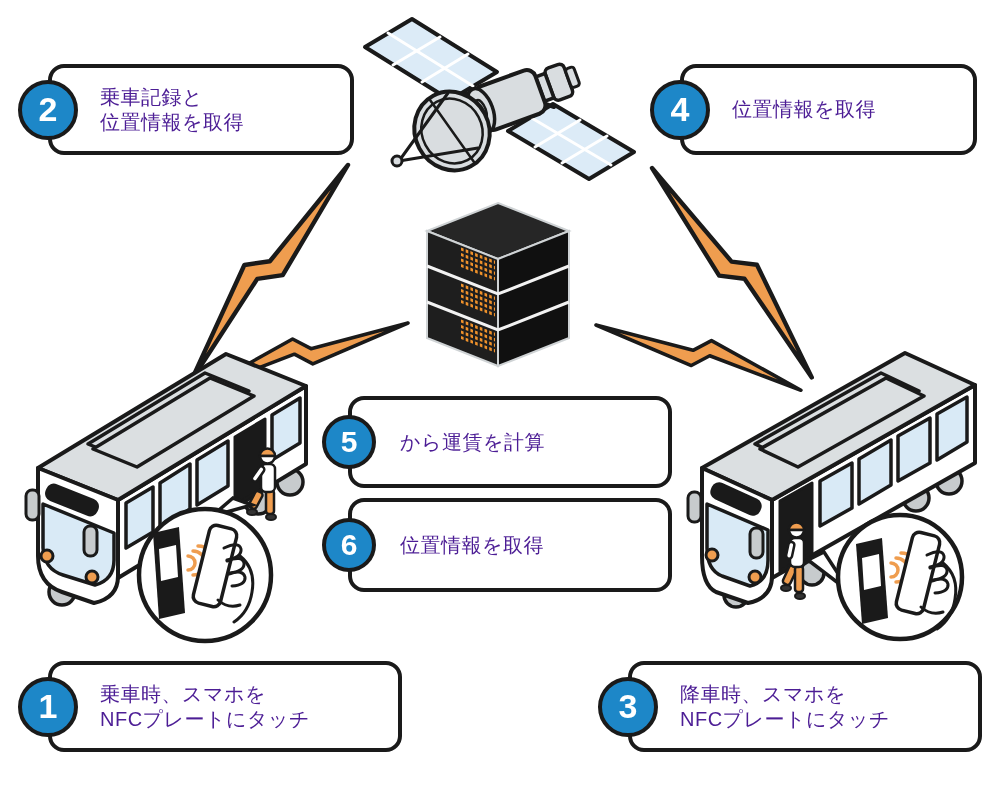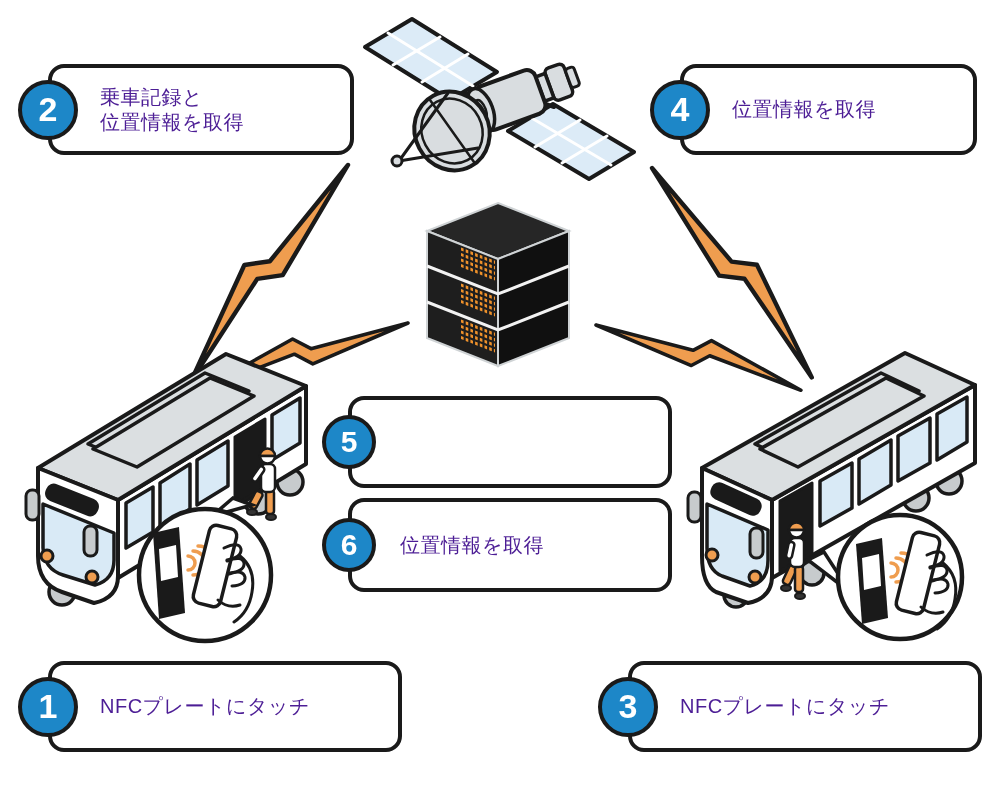--- a/index.html
+++ b/index.html
@@ -227,30 +227,33 @@
     <div class="line">位置情報を取得</div>
   </div>
 
   <div class="callout" style="left:680px;top:64px;width:297px;height:91px">
     <div class="num">4</div>
     <div class="line">位置情報を取得</div>
   </div>
 
   <div class="callout small" style="left:348px;top:396px;width:324px;height:92px">
     <div class="num">5</div>
+    <div class="line">から運賃を計算</div>
   </div>
 
   <div class="callout small" style="left:348px;top:498px;width:324px;height:94px">
     <div class="num">6</div>
     <div class="line">位置情報を取得</div>
   </div>
 
   <div class="callout" style="left:48px;top:661px;width:354px;height:91px">
     <div class="num">1</div>
+    <div class="line">乗車時、スマホを</div>
     <div class="line">NFCプレートにタッチ</div>
   </div>
 
   <div class="callout" style="left:628px;top:661px;width:354px;height:91px">
     <div class="num">3</div>
+    <div class="line">降車時、スマホを</div>
     <div class="line">NFCプレートにタッチ</div>
   </div>
 
 </div>
 
 </body></html>

